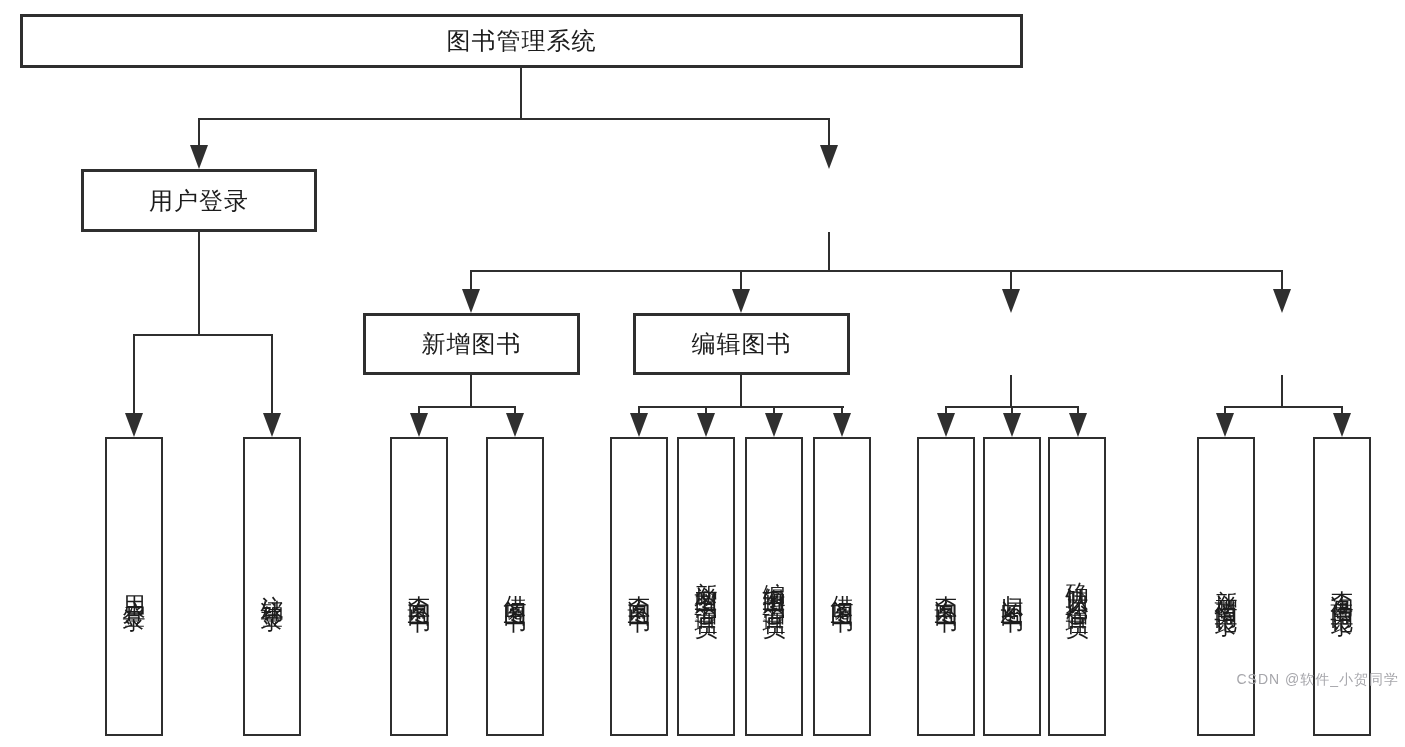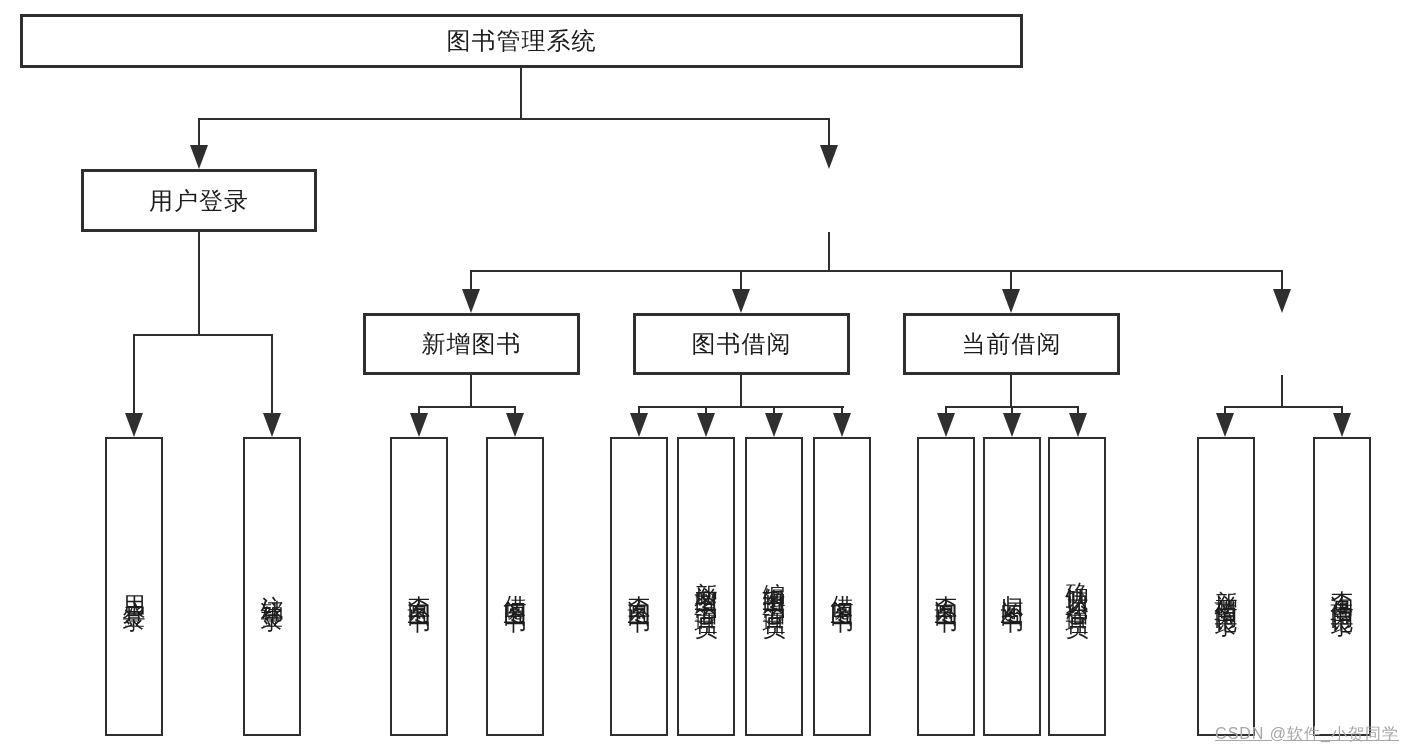--- a/index.html
+++ b/index.html
@@ -30,22 +30,22 @@
     color:var(--text);
   }
   .vline{position:absolute;width:2px;background:var(--line);}
   .hline{position:absolute;height:2px;background:var(--line);}
   .arrow{
     position:absolute;width:0;height:0;
     border-left:9px solid transparent;border-right:9px solid transparent;
     border-top:24px solid var(--line);
   }
   .watermark{
-    position:absolute;top:724px;right:6px;
-    font-size:16px;color:var(--wm);letter-spacing:1px;white-space:nowrap;text-decoration:underline;
+    position:absolute;top:671px;right:6px;
+    font-size:14px;color:var(--wm);letter-spacing:1px;white-space:nowrap;
   }
 </style>
 </head>
 <body>
 
 <div id="stage">
 
   <div class="box root">
     <span class="hlabel">图书管理系统</span>
   </div>
@@ -76,24 +76,21 @@
   <div class="arrow" style="left:732px;top:289px"></div>
   <div class="vline" style="left:1010px;top:270px;height:22px"></div>
   <div class="arrow" style="left:1002px;top:289px"></div>
   <div class="vline" style="left:1281px;top:270px;height:22px"></div>
   <div class="arrow" style="left:1273px;top:289px"></div>
 
   <div class="box l3" style="left:363px">
     <span class="hlabel">新增图书</span>
   </div>
   <div class="box l3" style="left:633px">
-    <span class="hlabel">图书借阅</span>
-  </div>
-  <div class="box l3" style="left:903px">
-    <span class="hlabel">当前借阅</span>
+    <span class="hlabel">编辑图书</span>
   </div>
 
   <div class="vline" style="left:470px;top:375px;height:33px"></div>
   <div class="hline" style="left:418px;top:406px;width:98px"></div>
   <div class="vline" style="left:418px;top:406px;height:10px"></div>
   <div class="arrow" style="left:410px;top:413px"></div>
   <div class="vline" style="left:514px;top:406px;height:10px"></div>
   <div class="arrow" style="left:506px;top:413px"></div>
 
   <div class="vline" style="left:740px;top:375px;height:33px"></div>

